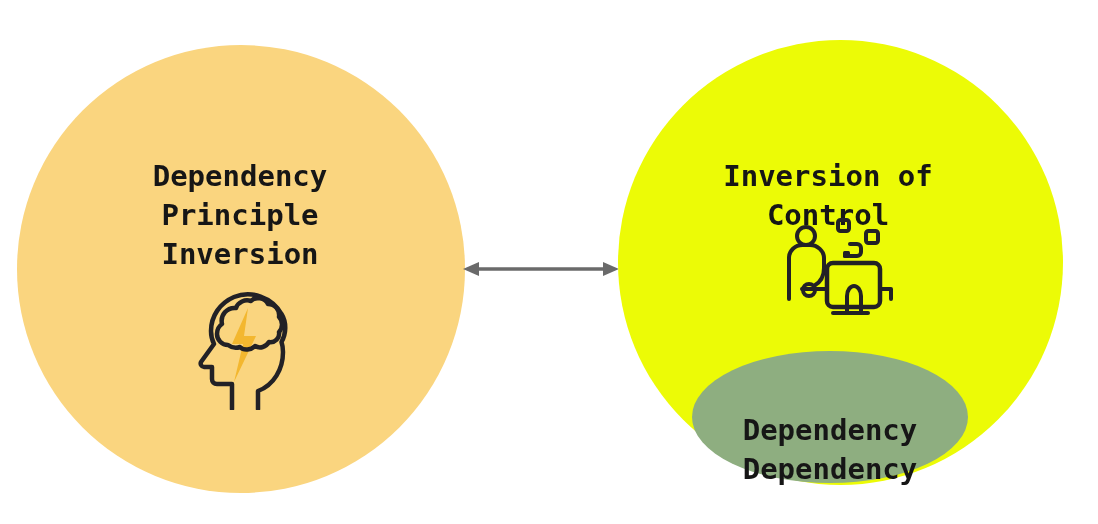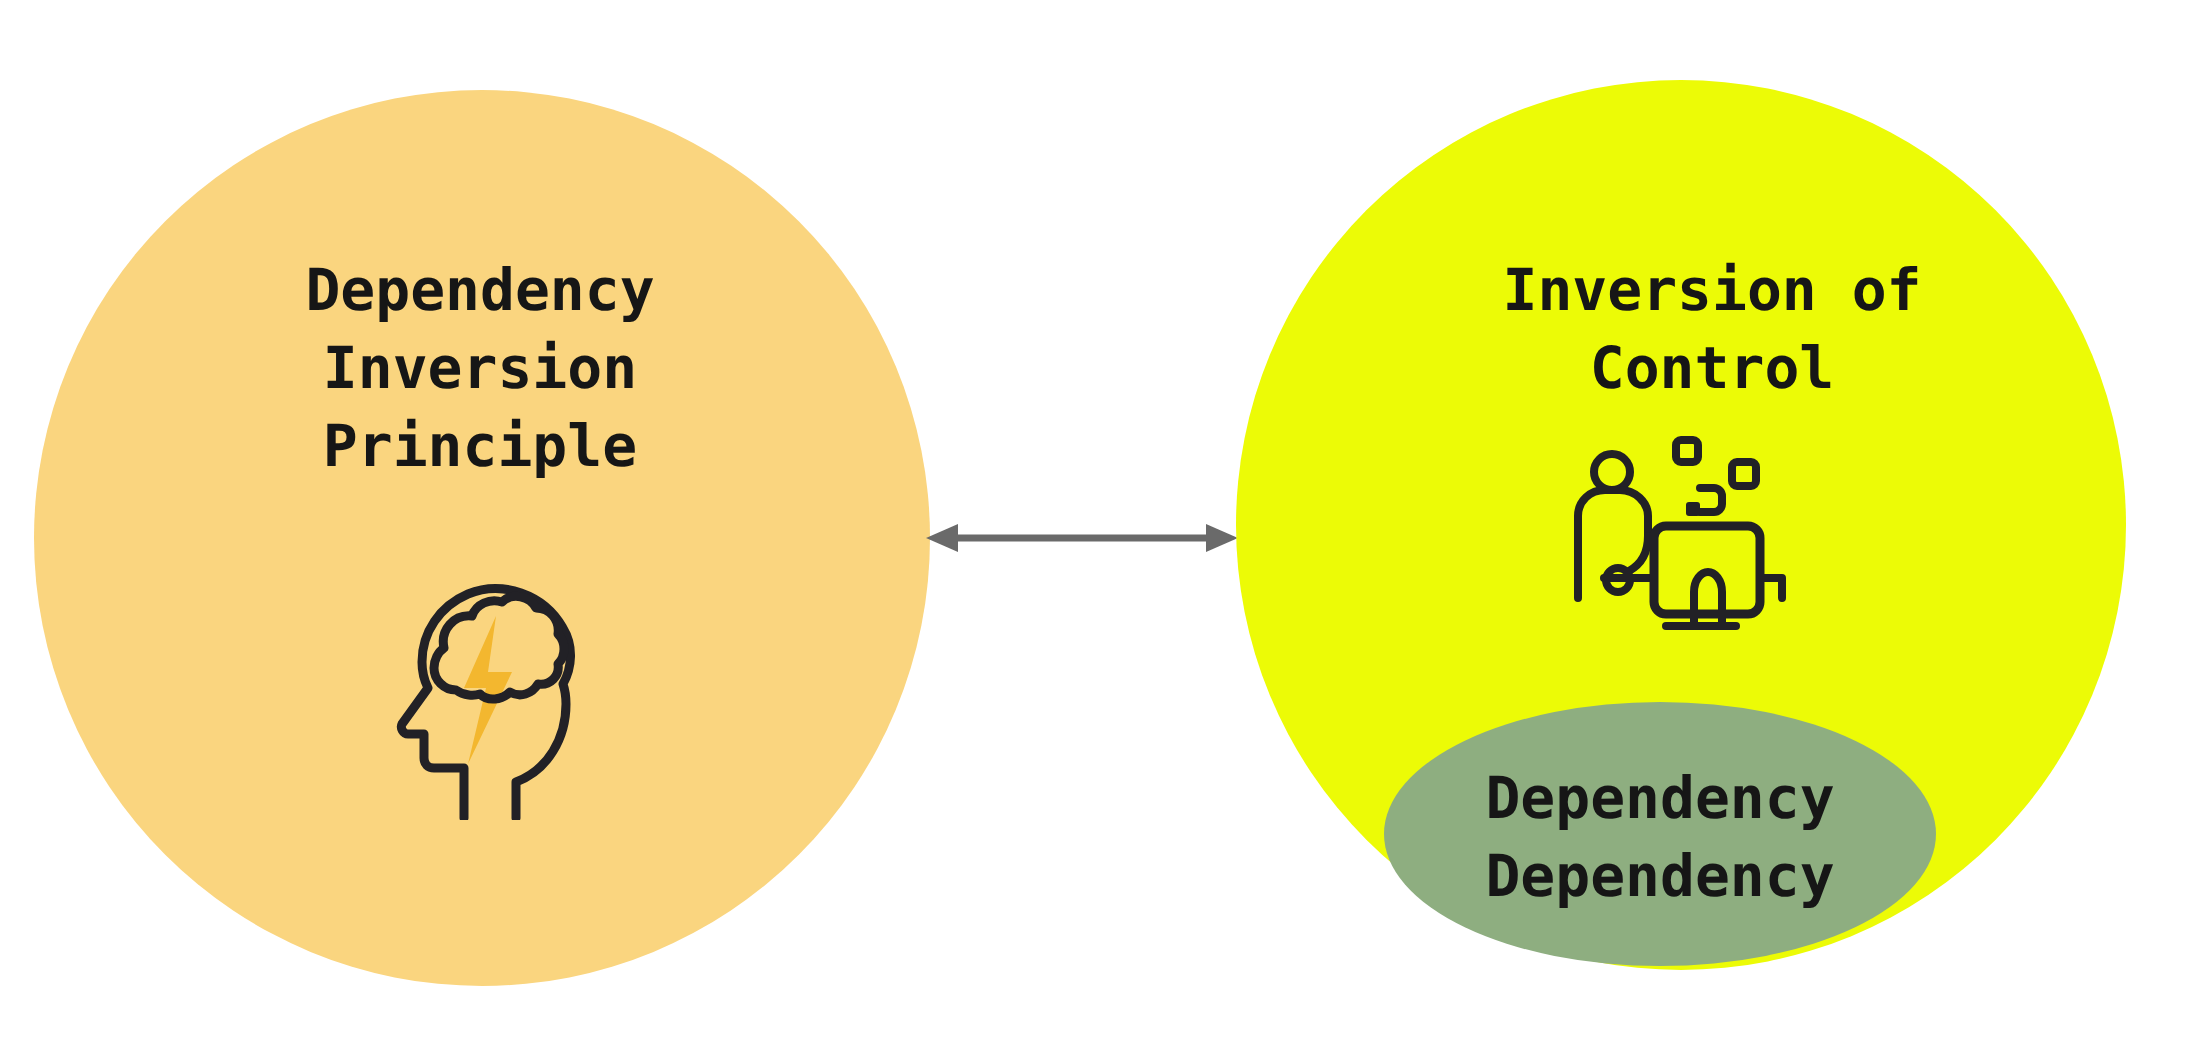--- a/index.html
+++ b/index.html
@@ -44,28 +44,29 @@
   }
   .title {
     position: absolute;
     text-align: center;
     font-size: 29px;
     font-weight: bold;
     line-height: 39px;
     color: #161616;
     letter-spacing: 0px;
     white-space: nowrap;
+    margin-top: 31px;
   }
   .title-left {
     left: 60px;
     top: 126px;
     width: 360px;
   }
   .title-right {
-    left: 676px;
+    left: 648px;
     top: 126px;
     width: 360px;
   }
   .title-ellipse {
     left: 692px;
     top: 380px;
     width: 276px;
   }
   .icon-abs {
     position: absolute;
@@ -85,22 +86,22 @@
 </style>
 </head>
 <body>
 
 <div class="canvas">
 
   <div class="circle circle-left"></div>
 
   <div class="title title-left">
     <div>Dependency</div>
+    <div>Principle</div>
     <div>Inversion</div>
-    <div>Principle</div>
   </div>
 
   <svg class="icon-abs brain-icon-pos" width="96" height="122" viewBox="0 0 96 122" fill="none">
     <path d="M56 20 L40 56 L51 56 L42 94 L64 48 L52 48 Z" fill="#F3B72F" stroke="none"></path>
     <path d="M66 121 L66 103
              C82 97 91 81 91 64
              C91 60 90.5 57 89.5 54
              C94 46 95 35 89.5 26
              C80 9 59 2 42 9
              C28 15 19 28 19 43

